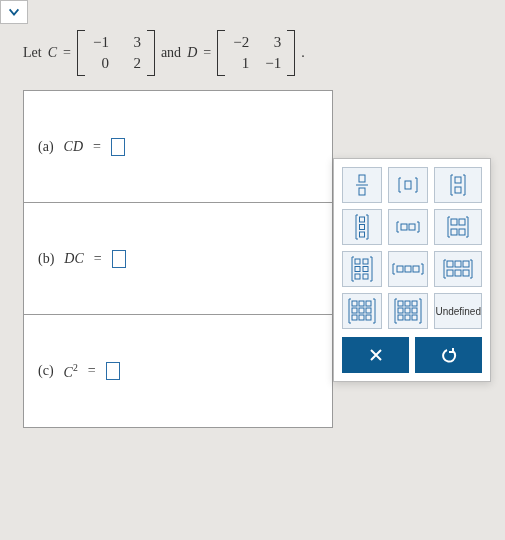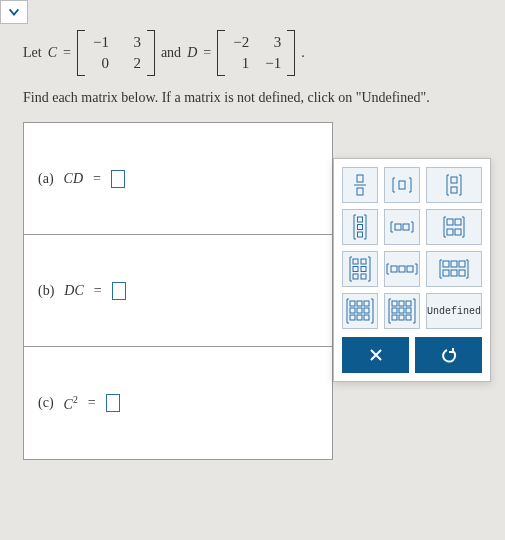--- a/index.html
+++ b/index.html
@@ -147,21 +147,20 @@
         <span>−2</span>
         <span>3</span>
         <span>1</span>
         <span>−1</span>
       </span>
       <span class="bracket right"></span>
     </span>
     <span class="lbl">.</span>
   </div>
 
-  <div class="instruction">Find each matrix below. If a matrix is not defined, click on "Undefined".</div>
 
   <div class="answers">
     <div class="answer-cell">
       <span>(a)</span>
       <span><i>CD</i></span>
       <span>=</span>
       <span class="box-ph"></span>
     </div>
     <div class="answer-cell">
       <span>(b)</span>
@@ -276,21 +275,21 @@
           <rect x="11" y="4" width="5" height="5" fill="none" stroke="#2a6ea8"></rect>
           <rect x="18" y="4" width="5" height="5" fill="none" stroke="#2a6ea8"></rect>
         <rect x="4" y="11" width="5" height="5" fill="none" stroke="#2a6ea8"></rect>
           <rect x="11" y="11" width="5" height="5" fill="none" stroke="#2a6ea8"></rect>
           <rect x="18" y="11" width="5" height="5" fill="none" stroke="#2a6ea8"></rect>
         <rect x="4" y="18" width="5" height="5" fill="none" stroke="#2a6ea8"></rect>
           <rect x="11" y="18" width="5" height="5" fill="none" stroke="#2a6ea8"></rect>
           <rect x="18" y="18" width="5" height="5" fill="none" stroke="#2a6ea8"></rect>
       </svg>
     </div>
-    <div class="tool-btn" style="font-family:Liberation Mono, monospace;">
+    <div class="tool-btn" style="font-family:Liberation Sans, sans-serif;">
       <span>Undefined</span>
     </div>
   </div>
   <div class="bottom-row">
     <div class="big-btn">
       <svg width="16" height="16">
           <path d="M3 3 L13 13 M13 3 L3 13" stroke="#fff" stroke-width="2"></path>
         </svg>
     </div>
     <div class="big-btn">

